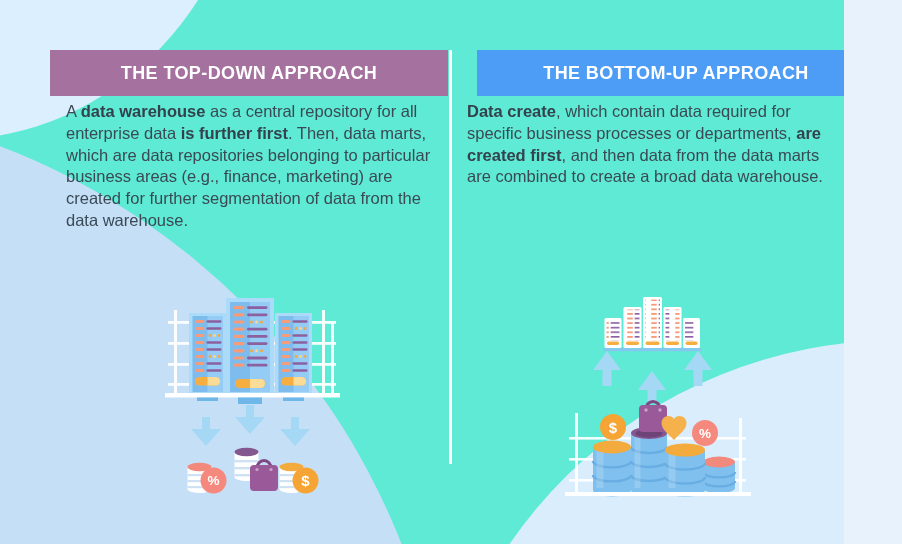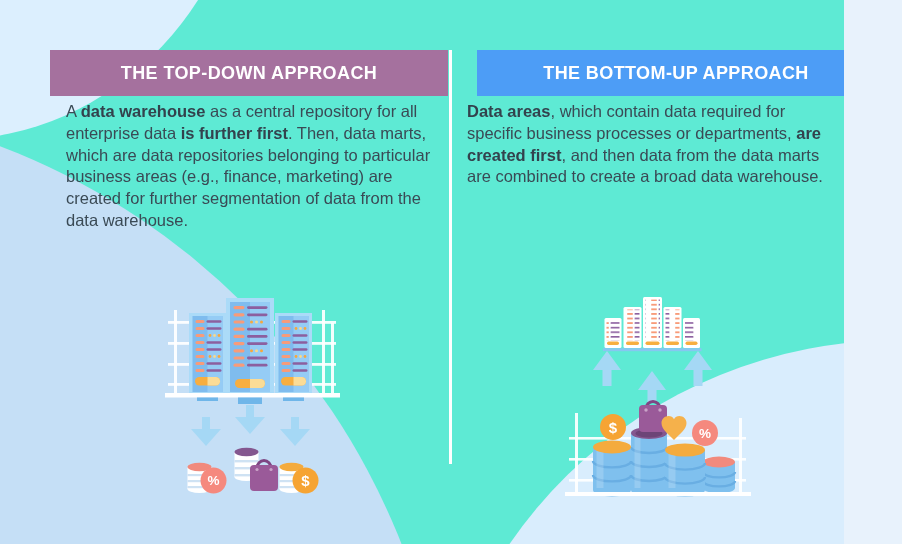--- a/index.html
+++ b/index.html
@@ -69,21 +69,21 @@
   <div class="blob blob-bottom-right"></div>
 
   <div class="header header-left" style="background-color: rgb(165, 113, 158);">THE TOP-DOWN APPROACH</div>
 
   <div class="header header-right" style="background-color: rgb(77, 157, 246);">THE BOTTOM-UP APPROACH</div>
 
   <div class="divider"></div>
 
   <p class="body-text body-left"><span>A </span><b>data warehouse</b><span> as a central repository for all enterprise data </span><b>is further first</b><span>. Then, data marts, which are data repositories belonging to particular business areas (e.g., finance, marketing) are created for further segmentation of data from the data warehouse.</span></p>
 
-  <p class="body-text body-right"><b>Data areas</b><span>, which contain data required for specific business processes or departments, </span><b>are created first</b><span>, and then data from the data marts are combined to create a broad data warehouse.</span></p>
+  <p class="body-text body-right"><b>Data create</b><span>, which contain data required for specific business processes or departments, </span><b>are created first</b><span>, and then data from the data marts are combined to create a broad data warehouse.</span></p>
 
   <svg class="illus illus-left" width="220" height="228" viewBox="0 0 220 228">
     <defs>
       <g id="rowS">
           <rect width="9" height="3" rx="1.5" class="c-sal"></rect>
           <rect x="11" y="0.2" width="15" height="2.6" rx="1.3" class="c-pur"></rect>
         </g>
       <g id="rowSd">
           <rect width="9" height="3" rx="1.5" class="c-sal"></rect>
           <circle cx="14.5" cy="1.5" r="1.4" class="c-dot-o"></circle>

